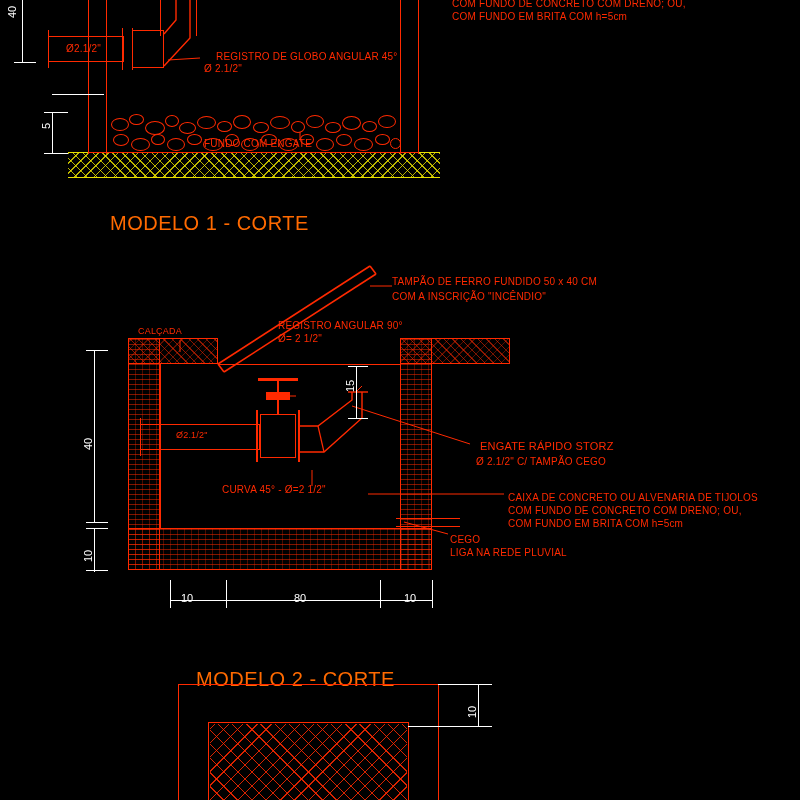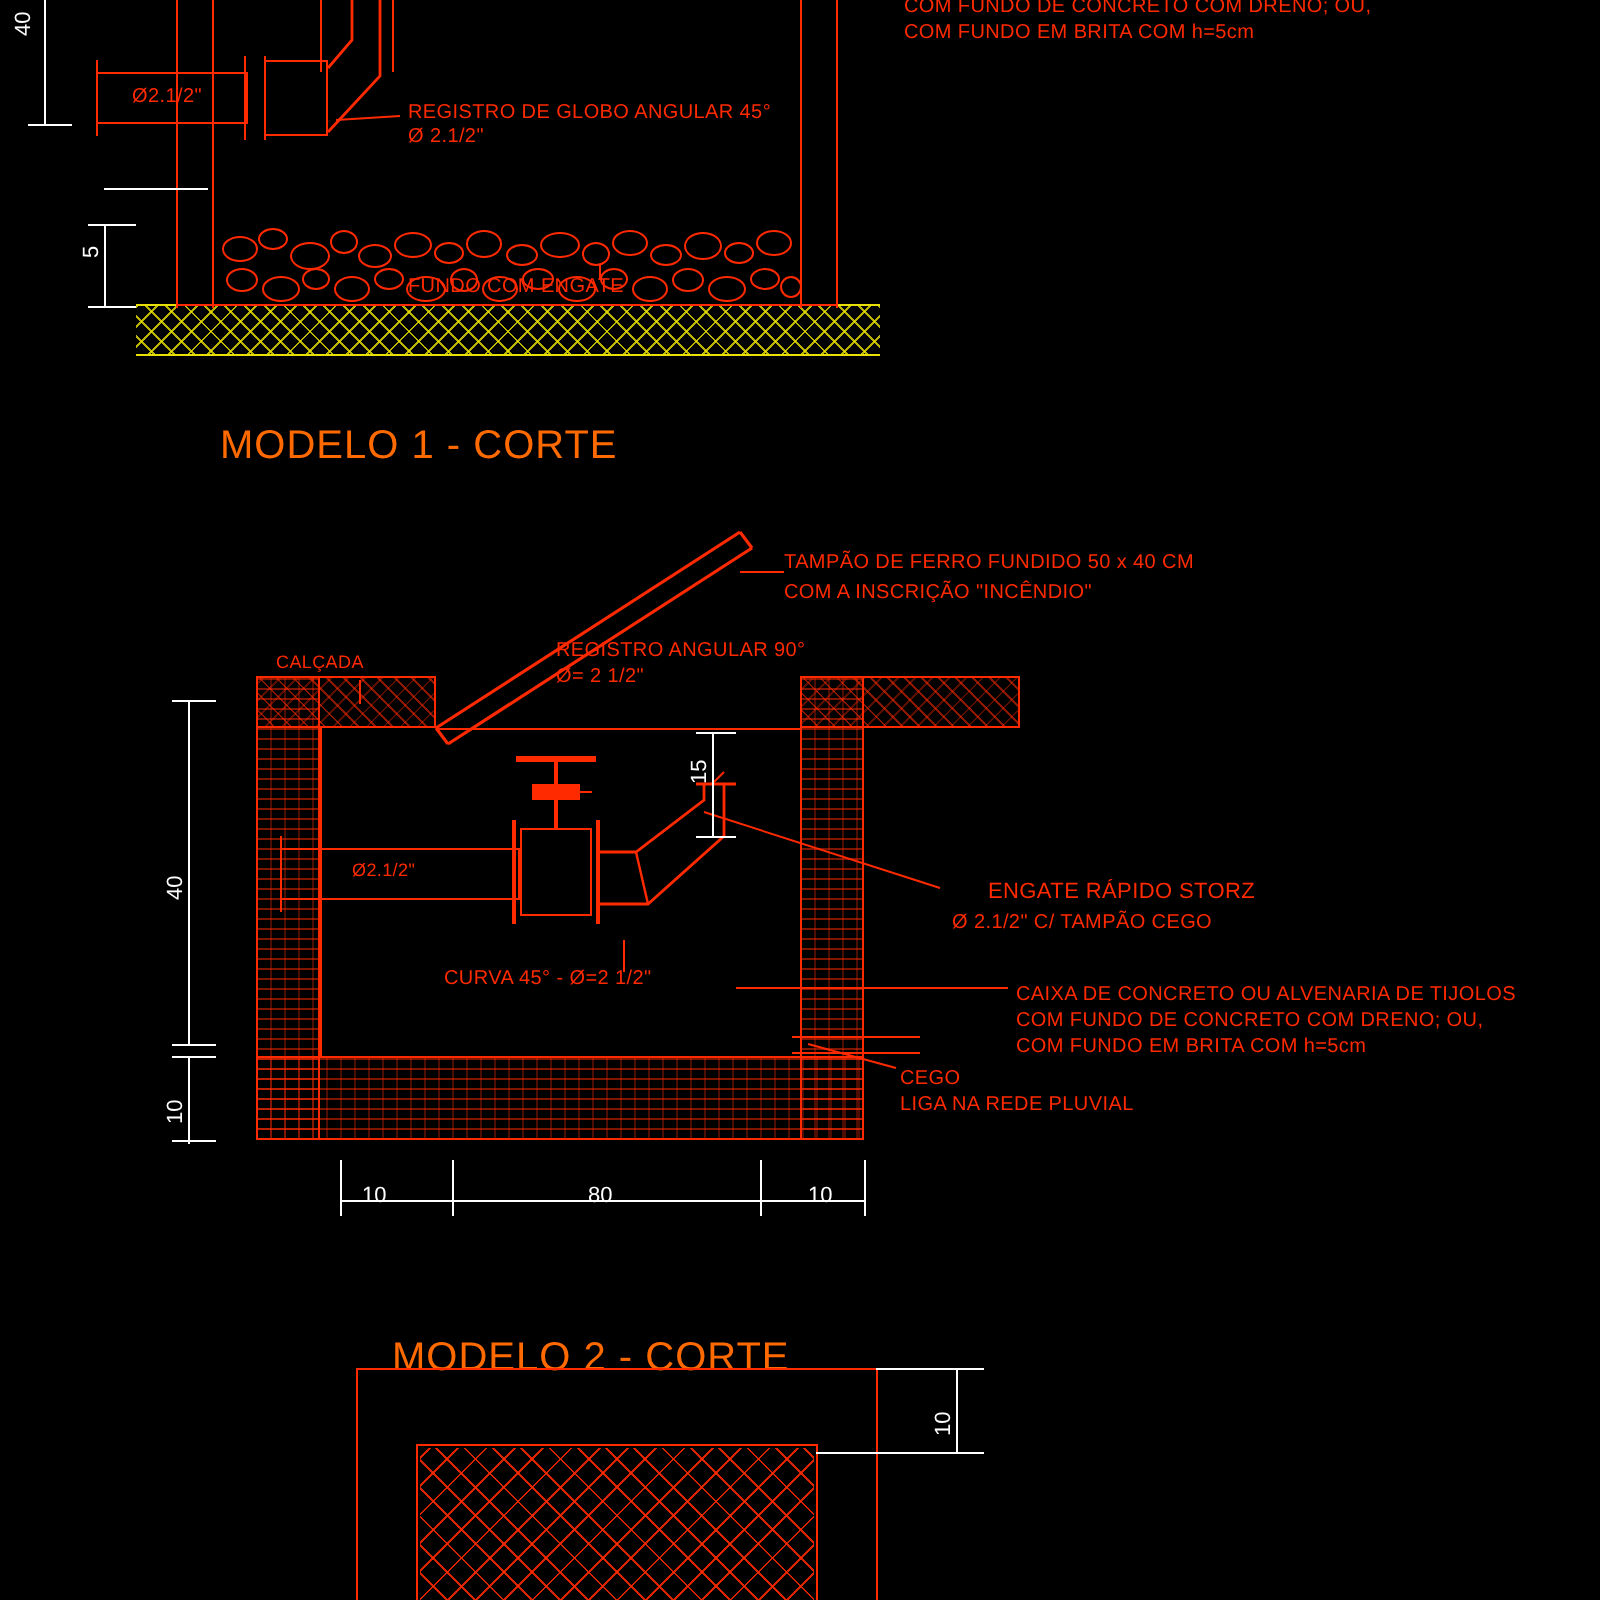--- a/index.html
+++ b/index.html
@@ -158,21 +158,21 @@
   <div class="dim" style="left:6px; top:18px; transform:rotate(-90deg); transform-origin:left top;">40</div>
 
   <div class="ln w" style="left:52px; top:112px; width:1px; height:42px;"></div>
   <div class="ln w" style="left:44px; top:112px; width:24px; height:1px;"></div>
   <div class="ln w" style="left:44px; top:153px; width:24px; height:1px;"></div>
   <div class="ln w" style="left:52px; top:94px; width:52px; height:1px;"></div>
   <div class="dim" style="left:40px; top:129px; transform:rotate(-90deg); transform-origin:left top;">5</div>
 
   <div class="lbl" style="left:452px; top:-2px;">COM FUNDO DE CONCRETO COM DRENO; OU,</div>
   <div class="lbl" style="left:452px; top:11px;">COM FUNDO EM BRITA COM h=5cm</div>
-  <div class="lbl" style="left:204px; top:51px;">REGISTRO DE GLOBO ANGULAR 45°</div>
+  <div class="lbl" style="left:216px; top:51px;">REGISTRO DE GLOBO ANGULAR 45°</div>
   <div class="lbl" style="left:204px; top:63px;">Ø 2.1/2"</div>
   <div class="lbl" style="left:66px; top:43px;">Ø2.1/2"</div>
   <div class="lbl" style="left:204px; top:138px;">FUNDO COM ENGATE</div>
 
   <div class="title" style="left:110px; top:212px;">MODELO 1 - CORTE</div>
 
   <div class="hatch-wall" style="left:128px; top:338px; width:32px; height:232px; border:1px solid #ff2a00;"></div>
   <div class="hatch-wall" style="left:400px; top:338px; width:32px; height:232px; border:1px solid #ff2a00;"></div>
   <div class="hatch-wall" style="left:128px; top:528px; width:304px; height:42px; border:1px solid #ff2a00;"></div>
 
@@ -249,21 +249,21 @@
   <div class="dim" style="left:181px; top:592px;">10</div>
   <div class="dim" style="left:294px; top:592px;">80</div>
   <div class="dim" style="left:404px; top:592px;">10</div>
 
   <div class="lbl" style="left:392px; top:276px;">TAMPÃO DE FERRO FUNDIDO 50 x 40 CM</div>
   <div class="lbl" style="left:392px; top:291px;">COM A INSCRIÇÃO "INCÊNDIO"</div>
   <div class="lbl small" style="left:138px; top:326px;">CALÇADA</div>
   <div class="lbl" style="left:278px; top:320px;">REGISTRO ANGULAR 90°</div>
   <div class="lbl" style="left:278px; top:333px;">Ø= 2 1/2"</div>
   <div class="lbl small" style="left:176px; top:430px;">Ø2.1/2"</div>
-  <div class="lbl" style="left:494px; top:440px; font-size:11px;">ENGATE RÁPIDO STORZ</div>
+  <div class="lbl" style="left:480px; top:440px; font-size:11px;">ENGATE RÁPIDO STORZ</div>
   <div class="lbl" style="left:476px; top:456px;">Ø 2.1/2" C/ TAMPÃO CEGO</div>
   <div class="lbl" style="left:222px; top:484px;">CURVA 45° - Ø=2 1/2"</div>
   <div class="lbl" style="left:508px; top:492px;">CAIXA DE CONCRETO OU ALVENARIA DE TIJOLOS</div>
   <div class="lbl" style="left:508px; top:505px;">COM FUNDO DE CONCRETO COM DRENO; OU,</div>
   <div class="lbl" style="left:508px; top:518px;">COM FUNDO EM BRITA COM h=5cm</div>
   <div class="lbl" style="left:450px; top:534px;">CEGO</div>
   <div class="lbl" style="left:450px; top:547px;">LIGA NA REDE PLUVIAL</div>
 
   <div class="title" style="left:196px; top:668px;">MODELO 2 - CORTE</div>
 

